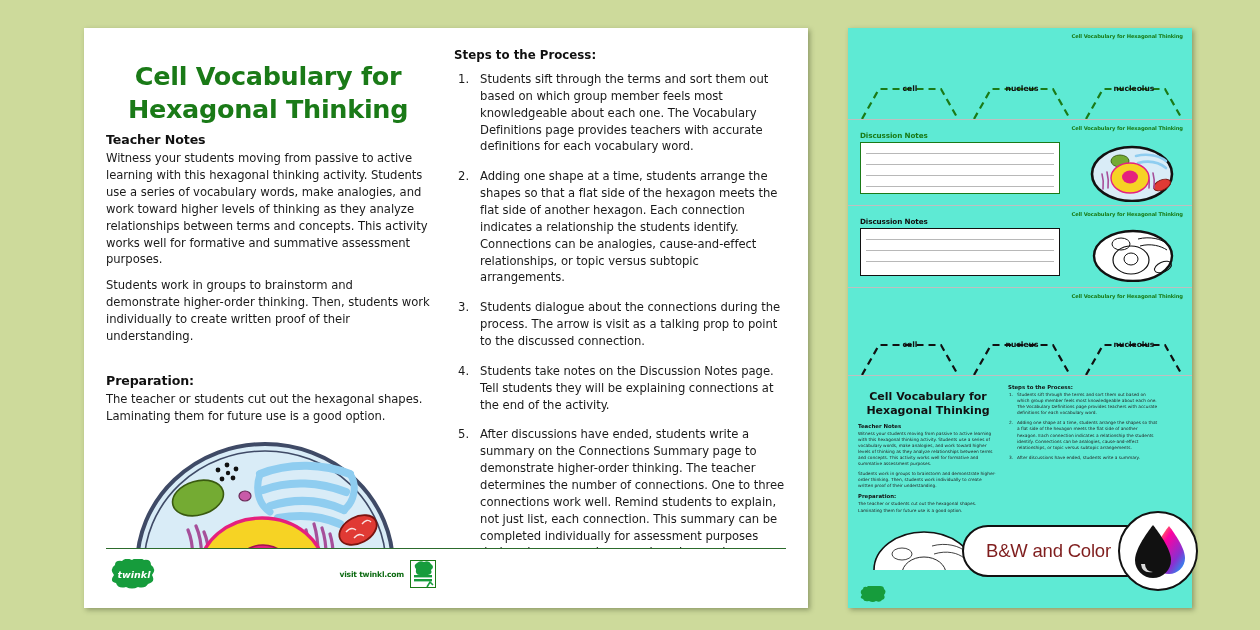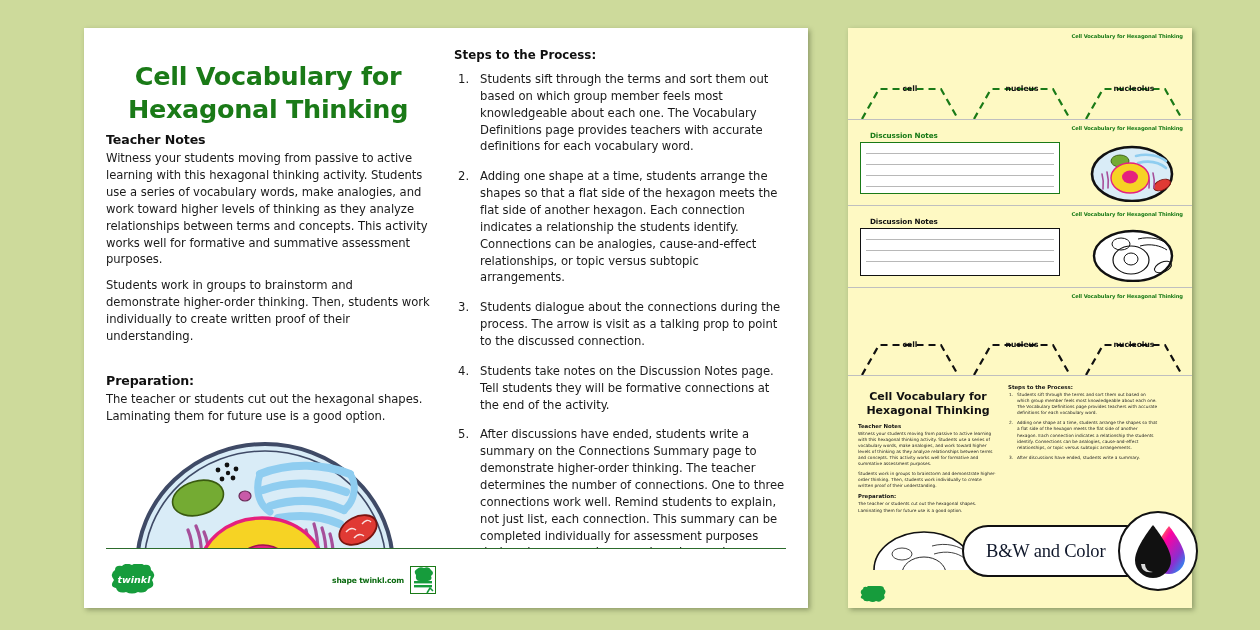--- a/index.html
+++ b/index.html
@@ -114,21 +114,21 @@
 
   
   .footer {
     position: absolute;
     left: 22px; right: 22px;
     bottom: 14px;
     height: 46px;
     border-top: 1.6px solid #2c6b2c;
     padding-top: 5px;
     display: flex;
-    align-items: flex-end;
+    align-items: center;
     background: #fff;
   }
   .foot-left  { width: 150px; display: flex; align-items: center; }
   .foot-mid   { flex: 1; text-align: center; font-size: 8.2px; color: #333; }
   .foot-right { width: 180px; display: flex; align-items: center;
                 justify-content: flex-end; gap: 6px; }
   .visit-txt  { font-size: 7.6px; color: #0d6b12; font-weight: bold; letter-spacing: -0.2px; }
 
   .twinkl-logo { display: block; }
   .cert-badge  { display: block; }
@@ -142,21 +142,21 @@
     height: 580px;
     background: #ffffff;
     box-shadow: 2px 2px 5px rgba(40,50,20,0.38);
     overflow: hidden;
   }
   .mini {
     position: relative;
     width: 100%;
     border-bottom: 1.4px solid #bfbfbf;
     overflow: hidden;
-    background: #fef9c3;
+    background: #5eead4;
   }
   .mini-hdr {
     position: absolute;
     right: 9px; top: 5px;
     font-size: 5.2px;
     font-weight: bold;
     color: #197a17;
     letter-spacing: -0.1px;
     white-space: nowrap;
   }
@@ -170,21 +170,21 @@
     bottom: 26px;
     font-size: 7.6px;
     font-weight: bold;
     color: #111;
     text-align: center;
     width: 90px;
   }
 
   .disc-title {
     position: absolute;
-    left: 22px; top: 11px;
+    left: 12px; top: 11px;
     font-size: 7.2px;
     font-weight: bold;
     color: #197a17;
     letter-spacing: -0.1px;
   }
   .disc-box {
     position: absolute;
     left: 12px; top: 22px;
     width: 200px; height: 52px;
     border: 1.4px solid #1a7a17;
@@ -230,22 +230,22 @@
     background: #ffffff;
     border: 2.2px solid #111;
     border-radius: 26px;
     display: flex;
     align-items: center;
     padding-left: 22px;
     z-index: 20;
   }
   .bw-badge-text {
     font-size: 18.5px;
-    color: #0f172a;
-    font-family: Liberation Serif, serif;
+    color: #7f1d1d;
+    font-family: Liberation Sans, sans-serif;
     letter-spacing: -0.2px;
   }
   .ink-circle {
     position: absolute;
     left: 1118px;
     top: 511px;
     width: 80px;
     height: 80px;
     background: #ffffff;
     border: 2.4px solid #111;
@@ -339,38 +339,38 @@
         </div>
       </div>
 
       <div class="col-right">
         <div class="steps-head">Steps to the Process:</div>
 
         <ol class="steps">
           <li>Students sift through the terms and sort them out based on which group member feels most knowledgeable about each one. The Vocabulary Definitions page provides teachers with accurate definitions for each vocabulary word.</li>
           <li>Adding one shape at a time, students arrange the shapes so that a flat side of the hexagon meets the flat side of another hexagon. Each connection indicates a relationship the students identify. Connections can be analogies, cause-and-effect relationships, or topic versus subtopic arrangements.</li>
           <li>Students dialogue about the connections during the process. The arrow is visit as a talking prop to point to the discussed connection.</li>
-          <li>Students take notes on the Discussion Notes page. Tell students they will be formative connections at the end of the activity.</li>
+          <li>Students take notes on the Discussion Notes page. Tell students they will be explaining connections at the end of the activity.</li>
           <li>After discussions have ended, students write a summary on the Connections Summary page to demonstrate higher-order thinking. The teacher determines the number of connections. One to three connections work well. Remind students to explain, not just list, each connection. This summary can be completed individually for assessment purposes during class or as a homework assignment.</li>
         </ol>
       </div>
     </div>
 
     <div class="footer">
       <div class="foot-left">
         <svg class="twinkl-logo" width="56" height="30" viewBox="0 0 56 30">
           <path d="M8 16 q-5 -6 1 -10 q0 -5 7 -4 q4 -4 10 -1 q6 -4 12 0 q7 -1 7 5
                    q6 4 1 10 q4 7 -4 9 q-3 5 -10 3 q-6 3 -12 0 q-8 2 -10 -4 q-7 -1 -2 -8 Z" fill="#169c3c"></path>
           <text x="28" y="19" font-family="DejaVu Sans, sans-serif" font-size="9.5" font-weight="bold" font-style="italic" fill="#ffffff" text-anchor="middle">twinkl</text>
         </svg>
       </div>
 
 
       <div class="foot-right">
-        <span class="visit-txt">shape twinkl.com</span>
+        <span class="visit-txt">visit twinkl.com</span>
         <svg class="cert-badge" width="26" height="28" viewBox="0 0 26 28">
           <rect x="0.5" y="0.5" width="25" height="27" fill="#fff" stroke="#1a7a17" stroke-width="1"></rect>
           <path d="M6 9 q-3 -4 1 -6 q3 -3 7 -1 q5 -2 7 2 q4 3 0 6 q2 4 -3 5
                    q-4 3 -8 0 q-5 0 -4 -6 Z" fill="#169c3c"></path>
           <rect x="4" y="15" width="18" height="2.4" fill="#169c3c"></rect>
           <rect x="4" y="19" width="18" height="2.4" fill="#169c3c"></rect>
           <path d="M17 27 l3 -5 l3 3" stroke="#169c3c" stroke-width="1.6" fill="none"></path>
         </svg>
       </div>
     </div>

